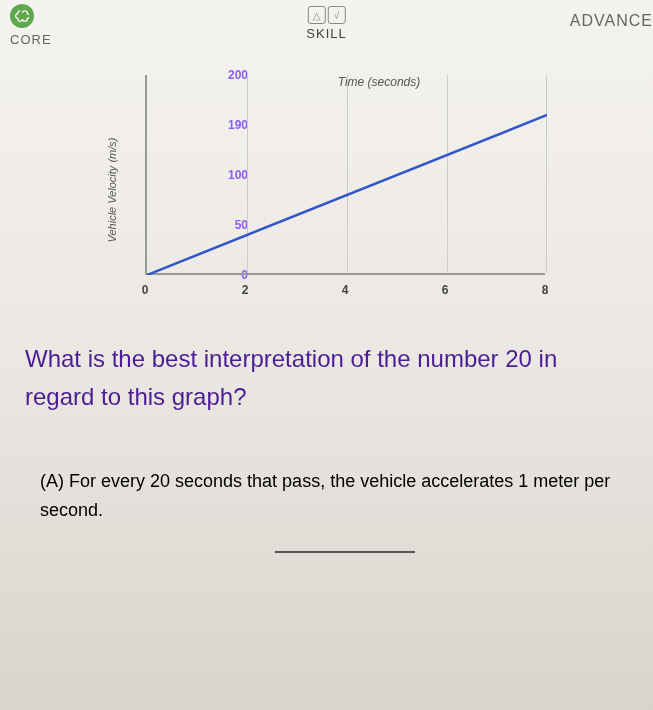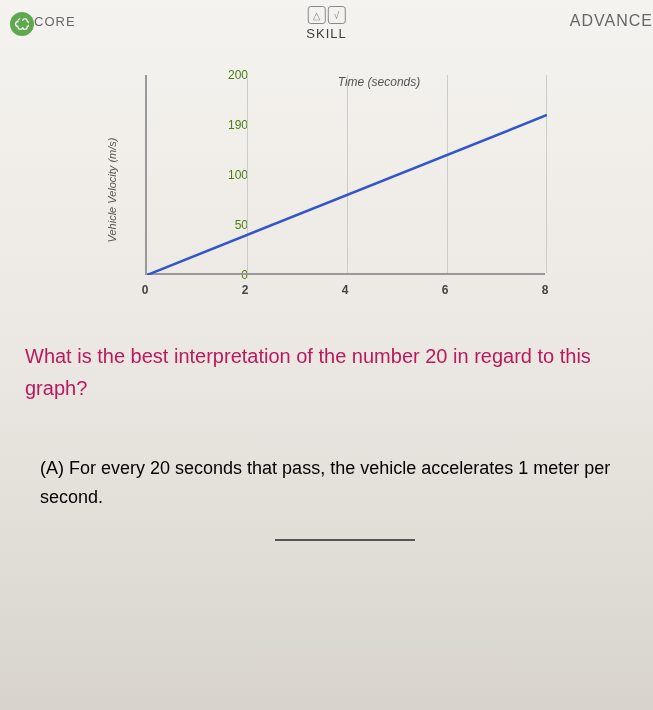--- a/index.html
+++ b/index.html
@@ -21,21 +21,21 @@
     .core-badge {
       width: 24px;
       height: 24px;
       border-radius: 50%;
       background: #5fa84e;
       display: flex;
       align-items: center;
       justify-content: center;
       margin-bottom: 2px;
     }
-    .core-section { display: flex; align-items: flex-start; }
+    .core-section { display: flex; flex-direction: column; align-items: flex-start; }
     .core-label { font-size: 13px; color: #666; letter-spacing: 1px; margin-top: 2px; }
     .skill-section { position: absolute; left: 50%; transform: translateX(-50%); text-align: center; top: 6px;}
     .skill-icon-wrap { display:flex; justify-content:center; gap: 2px; margin-bottom: 2px;}
     .skill-icon { width: 18px; height: 18px; border: 1px solid #888; border-radius: 3px; display:flex; align-items:center; justify-content:center; font-size:10px; color:#888;}
     .skill-label { font-size: 13px; color: #404040; letter-spacing: 1px; }
     .advance-label { position: absolute; right: 0; top: 12px; font-size: 16px; color: #666; letter-spacing: 1px; }
     .chart-container {
       margin: 25px 40px 10px 55px;
       position: relative;
     }
@@ -55,28 +55,28 @@
     .plot-box {
       position: absolute;
       left: 40px;
       top: 0;
       width: 400px;
       height: 200px;
       border-left: 2px solid #999;
       border-bottom: 2px solid #999;
     }
     .grid-v { position: absolute; top: 0; bottom: 0; width: 1px; background: #ccc; }
-    .y-tick { position: absolute; right: 365px; font-size: 12px; color: #4d7c0f; font-weight: normal; transform: translateY(-50%); }
+    .y-tick { position: absolute; right: 365px; font-size: 12px; color: #8b5cf6; font-weight: bold; transform: translateY(-50%); }
     .x-tick { position: absolute; top: 208px; font-size: 12px; color: #444; font-weight: bold; transform: translateX(-50%); }
     .x-axis-label { text-align: center; font-size: 12px; font-style: italic; color: #555; margin-top: 30px; margin-left: 40px; }
     .line-svg { position: absolute; left: 0; top: 0; width: 400px; height: 200px; }
     .question-text {
       margin: 35px 25px 0 25px;
-      font-size: 20px;
-      color: #be185d;
+      font-size: 24px;
+      color: #4c1d95;
       line-height: 1.6;
     }
     .options {
       margin: 50px 30px 0 40px;
     }
     .option {
       font-size: 18px;
       color: #000000;
       line-height: 1.6;
       margin-bottom: 25px;

